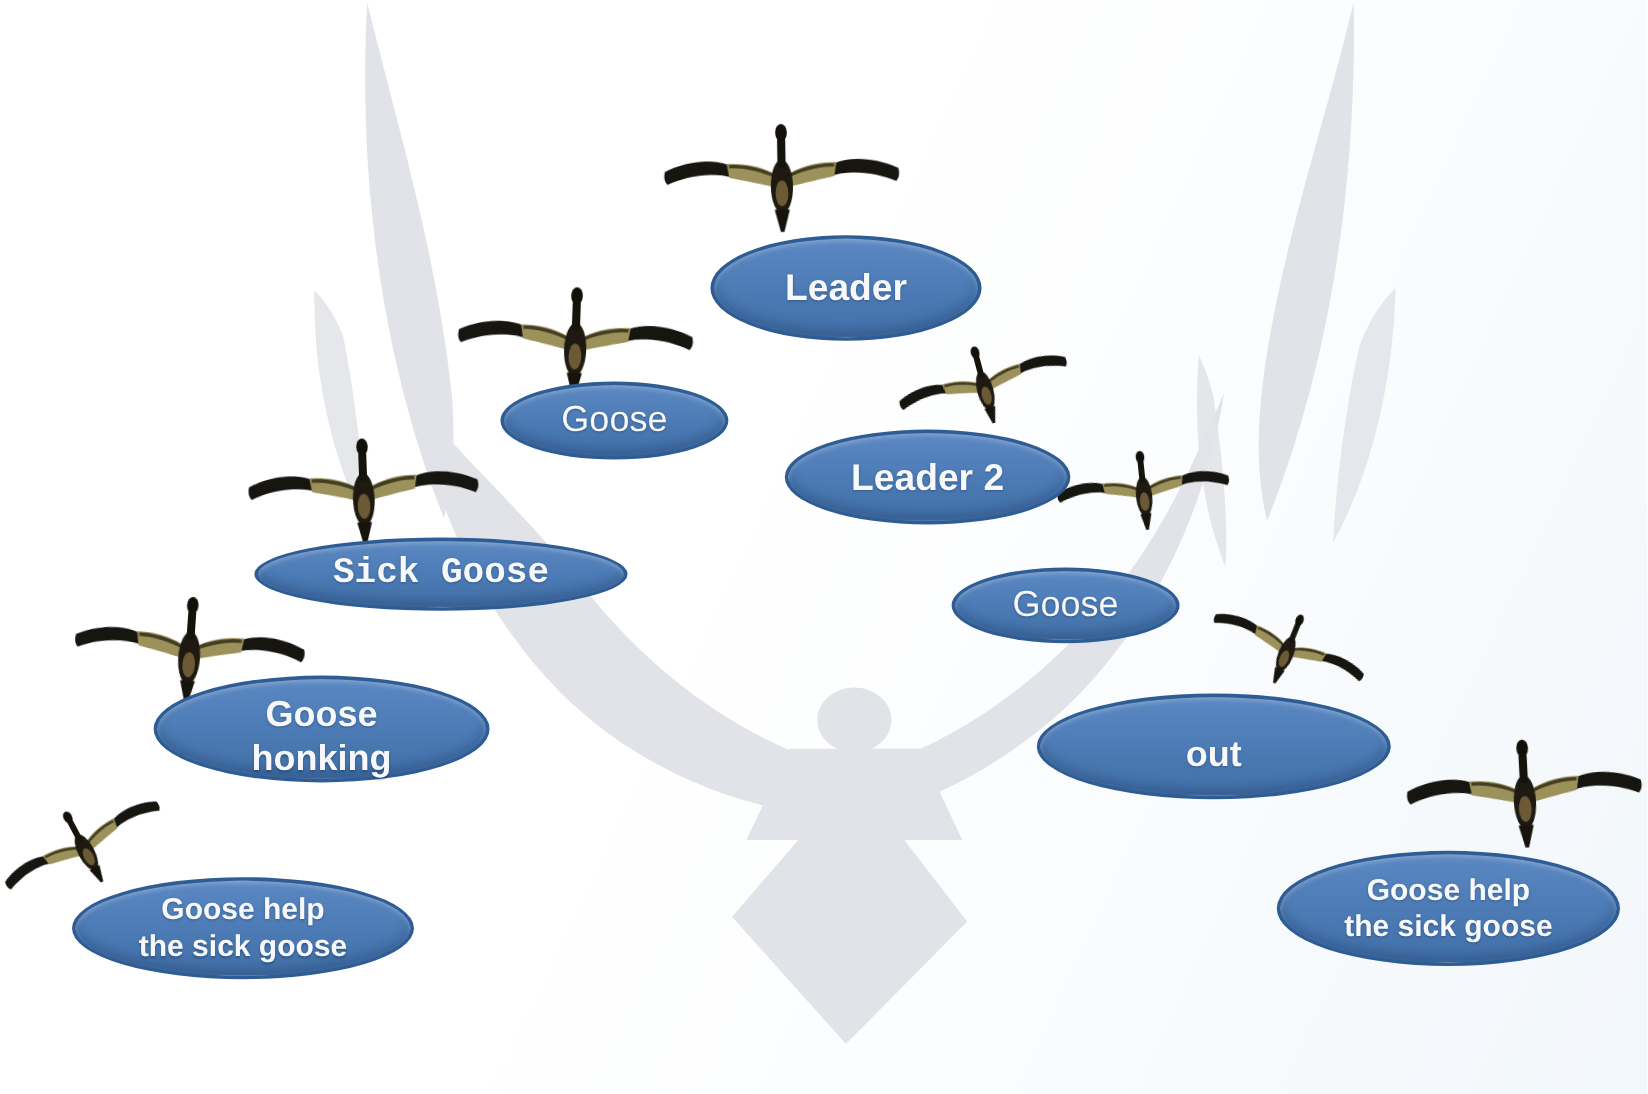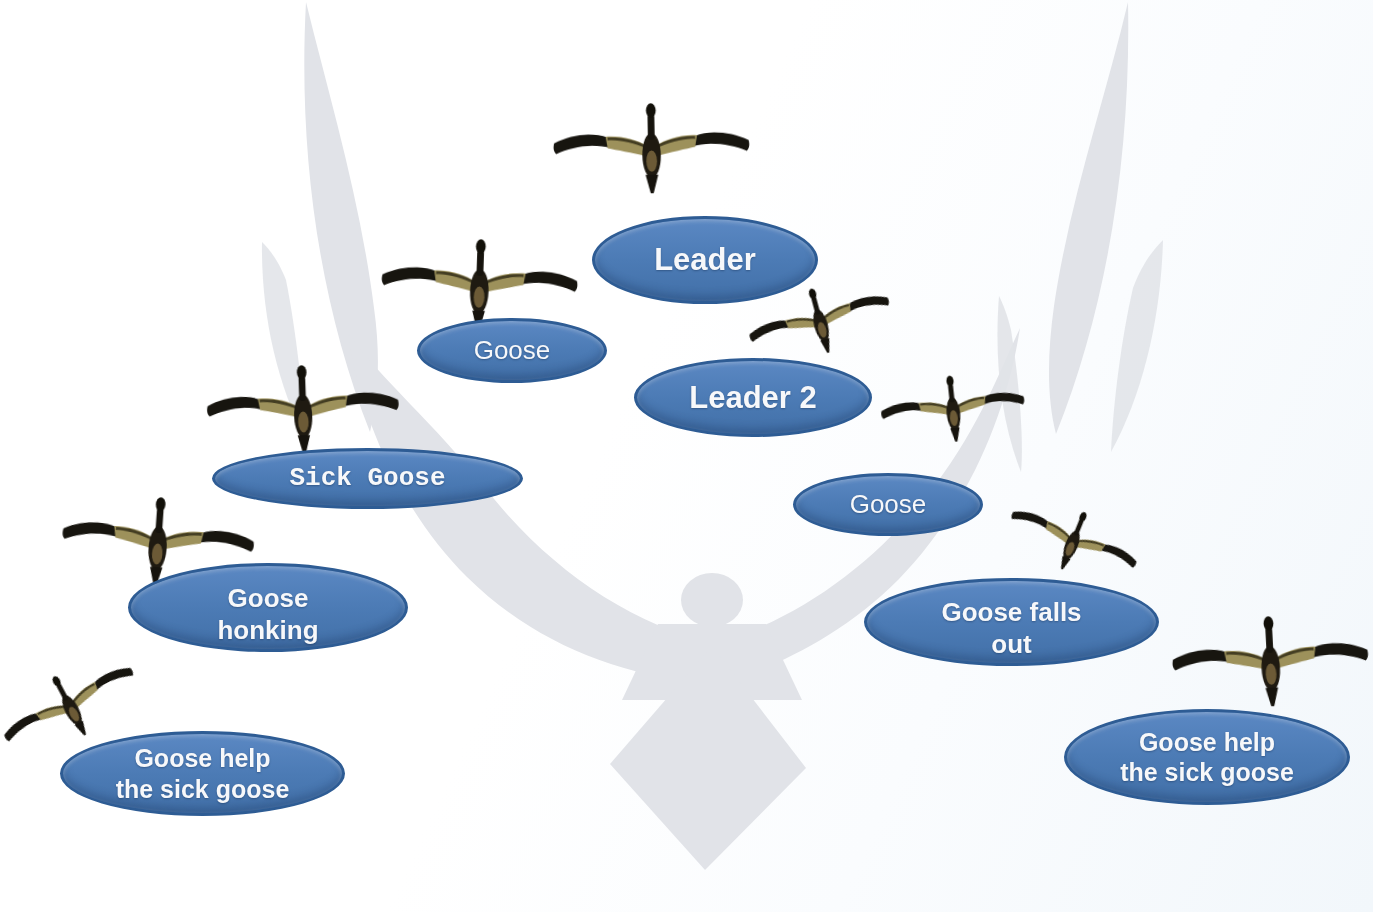--- a/index.html
+++ b/index.html
@@ -27,21 +27,21 @@
     box-shadow: inset 0 2px 4px rgba(255,255,255,.28), inset 0 -5px 9px rgba(18,44,82,.28);
     display:flex;flex-direction:column;justify-content:center;align-items:center;
     text-align:center;
     color:#f7f8fa;
     box-sizing:border-box;
     overflow:visible;
   }
   .node .line{line-height:1.22;text-shadow:0 1px 2px rgba(10,30,60,.35);white-space:nowrap;}
   .bold .line{font-weight:bold;}
   .fs31 .line{font-size:31px;}
-  .fs29 .line{font-size:26px;}
+  .fs29 .line{font-size:30px;}
   .fs25 .line{font-size:25px;}
   .pad-down{padding-top:14px;}
 </style>
 </head>
 <body>
 
 <div id="stage">
 
   <svg id="watermark" viewBox="0 0 1373 912" xmlns="http://www.w3.org/2000/svg" aria-hidden="true">
     <g fill="#e1e3e8">
@@ -113,47 +113,46 @@
   <svg class="goose" viewBox="-105 -55 210 110" style="left:1003px;top:505px;width:140px;height:73px;transform:rotate(22deg)">
       <use href="#goose-shape"></use>
     </svg>
   <svg class="goose" viewBox="-105 -55 210 110" style="left:-5px;top:667px;width:150px;height:79px;transform:rotate(-28deg)">
       <use href="#goose-shape"></use>
     </svg>
   <svg class="goose" viewBox="-105 -55 210 110" style="left:1168px;top:609px;width:205px;height:107px;transform:rotate(-3deg)">
       <use href="#goose-shape"></use>
     </svg>
 
-  <div class="node bold fs31" style="left:592px;top:216px;width:226px;height:88px;">
+  <div class="node bold fs31" style="left:592px;top:196px;width:226px;height:88px;">
     <div class="line">Leader</div>
   </div>
 
   <div class="node fs29" style="left:417px;top:318px;width:190px;height:65px;">
     <div class="line">Goose</div>
   </div>
 
-  <div class="node bold fs31" style="left:634px;top:358px;width:238px;height:79px;">
+  <div class="node bold fs31" style="left:654px;top:358px;width:238px;height:79px;">
     <div class="line">Leader 2</div>
   </div>
 
   <div class="node bold fs29" style="left:212px;top:448px;width:311px;height:61px;font-family:Liberation Mono, monospace;">
     <div class="line">Sick Goose</div>
   </div>
 
   <div class="node bold fs29 pad-down" style="left:128px;top:563px;width:280px;height:89px;">
     <div class="line">Goose</div>
     <div class="line">honking</div>
   </div>
 
   <div class="node fs29" style="left:793px;top:473px;width:190px;height:63px;">
     <div class="line">Goose</div>
   </div>
 
   <div class="node bold fs29 pad-down" style="left:864px;top:578px;width:295px;height:88px;">
-    <div class="line">Goose falls</div>
     <div class="line">out</div>
   </div>
 
   <div class="node bold fs25" style="left:60px;top:731px;width:285px;height:85px;">
     <div class="line">Goose help</div>
     <div class="line">the sick goose</div>
   </div>
 
   <div class="node bold fs25" style="left:1064px;top:709px;width:286px;height:96px;">
     <div class="line">Goose help</div>

